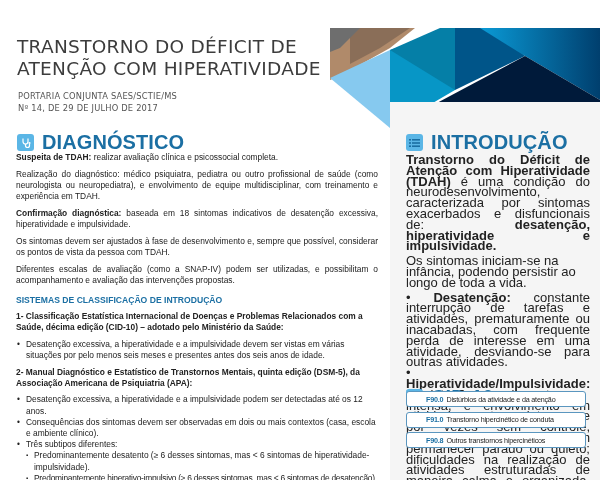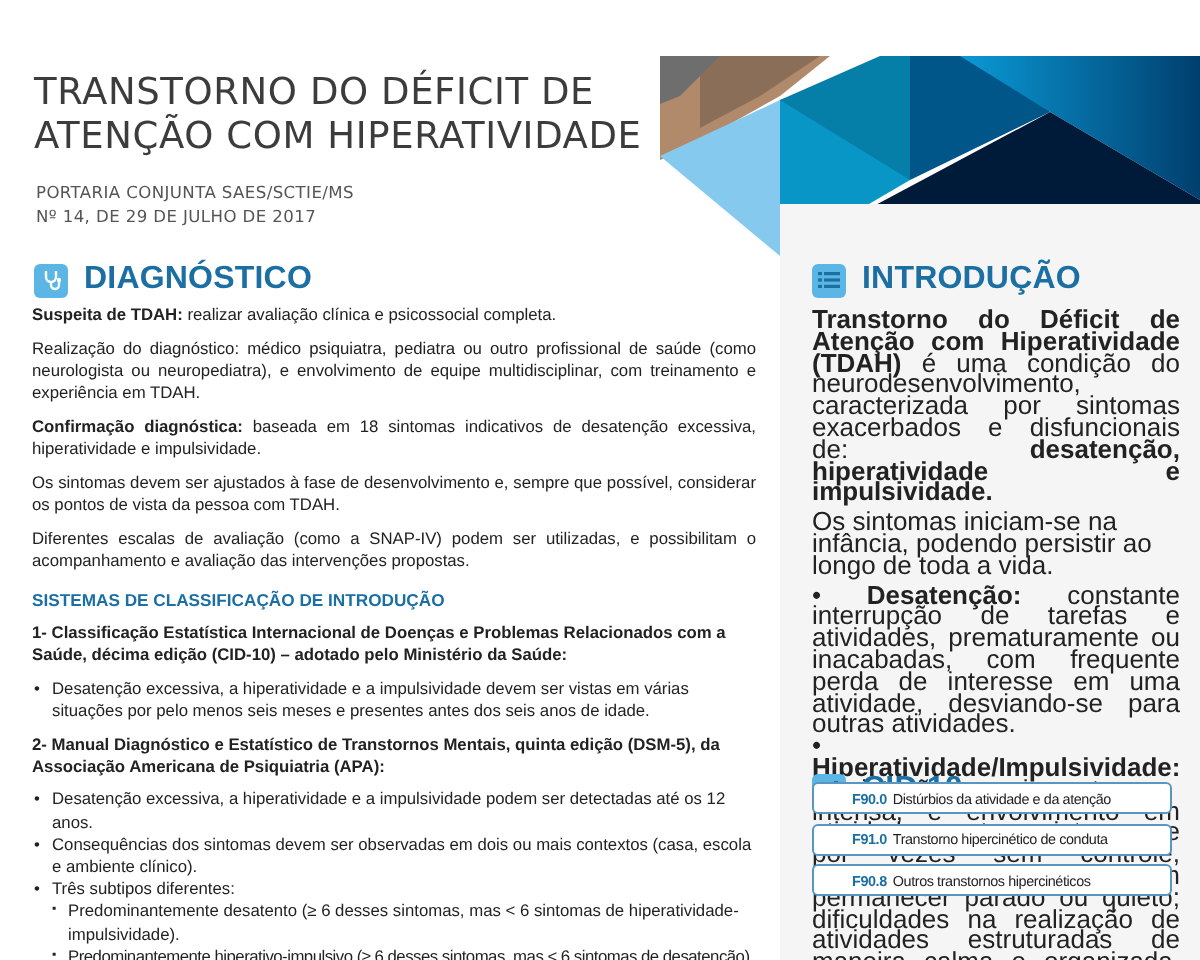--- a/index.html
+++ b/index.html
@@ -11,21 +11,21 @@
   .title { position: absolute; left: 17px; top: 8px; font-family: "DejaVu Sans", sans-serif; font-weight: normal; font-size: 18.5px; line-height: 22px; color: #3c3c3c; letter-spacing: 0.3px; }
   .subtitle { position: absolute; left: 18px; top: 62px; font-family: "DejaVu Sans", sans-serif; font-size: 8.3px; line-height: 12px; color: #555; letter-spacing: 0.2px; }
   .header-art { position: absolute; left: 330px; top: 0; width: 270px; height: 102px; }
 
   
   .right-panel { position: absolute; left: 390px; top: 102px; width: 210px; height: 378px; background: #f5f5f5; }
 
   
   .sec-head { position: absolute; display: flex; align-items: center; }
   .sec-icon { width: 17px; height: 17px; border-radius: 3px; background: #5bb6e6; display: flex; align-items: center; justify-content: center; }
-  .sec-title { margin-left: 8px; font-weight: bold; font-size: 16px; color: #1b6fa3; letter-spacing: 0.1px; }
+  .sec-title { margin-left: 8px; font-weight: bold; font-size: 20px; color: #1b6fa3; letter-spacing: 0.1px; }
 
   
   .left { position: absolute; left: 16px; top: 152px; width: 362px; font-size: 8.4px; line-height: 11.2px; color: #222; }
   .left p { margin-bottom: 5.5px; text-align: justify; }
   .left b { font-weight: bold; }
   .left .subhead { color: #1b6fa3; font-weight: bold; font-size: 8.6px; margin: 9px 0 5px; }
   .left .numhead { font-weight: bold; margin-bottom: 5px; }
   .left ul { list-style: none; margin-bottom: 6px; }
   .left li { position: relative; padding-left: 10px; text-align: left; }
   .left li::before { content: "•"; position: absolute; left: 1px; top: 0; }

